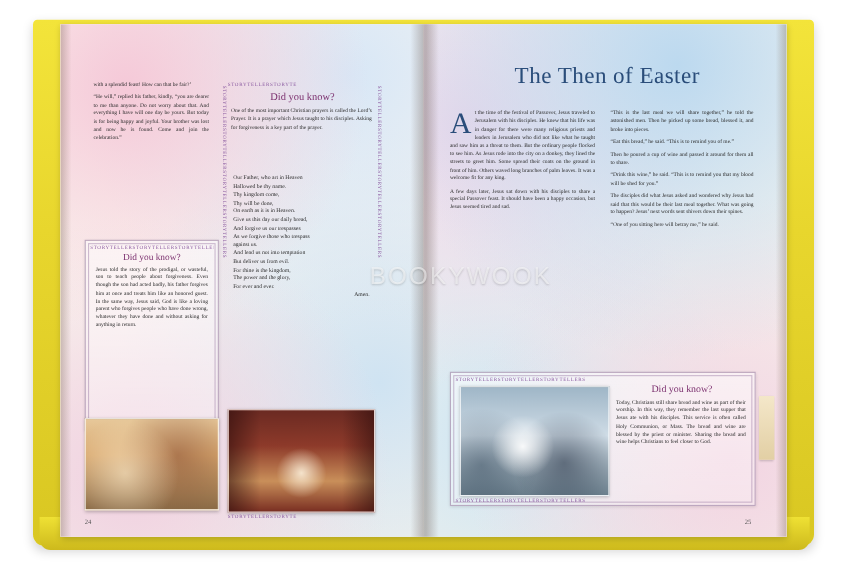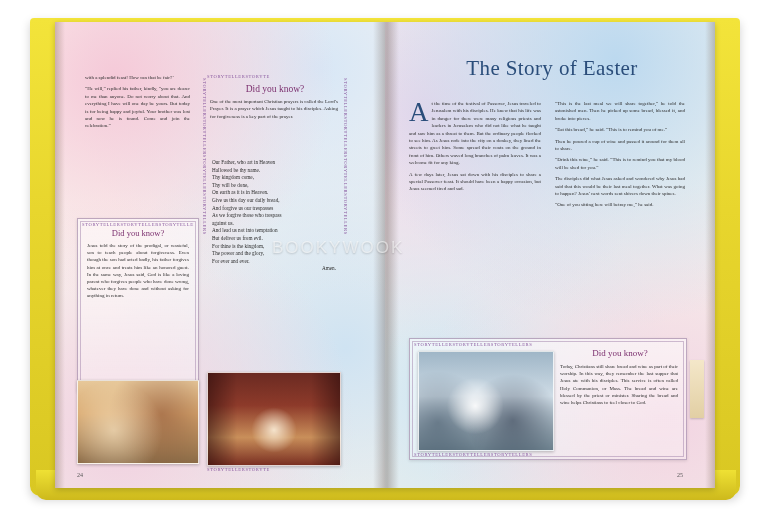--- a/index.html
+++ b/index.html
@@ -134,21 +134,21 @@
   .ph3:after{content:"";position:absolute;inset:0;
     background:
       radial-gradient(circle at 42% 55%,rgba(255,255,255,.92),rgba(255,255,255,0) 30%),
       radial-gradient(circle at 70% 70%,rgba(30,40,60,.5),rgba(0,0,0,0) 40%),
       radial-gradient(circle at 14% 72%,rgba(40,60,80,.45),rgba(0,0,0,0) 38%);}
 
   .folio{position:absolute;font-size:6px;color:#555;}
 
   .watermark{
     position:absolute;left:272px;top:238px;width:230px;
-    text-align:left;font-size:17px;letter-spacing:2px;
+    text-align:right;font-size:22px;letter-spacing:2px;
     color:rgba(255,255,255,.55);
     text-shadow:0 1px 2px rgba(0,0,0,.18);
     font-family:"Liberation Sans", sans-serif;
     pointer-events:none;
   }
 
   .bookmark{
     position:absolute;left:690px;top:360px;width:14px;height:58px;
     background:linear-gradient(180deg,#f4e7c9,#e2cfa4);
     box-shadow:0 1px 2px rgba(0,0,0,.2);
@@ -215,21 +215,21 @@
 
       <div class="photo ph2" style="left:152px;top:350px;width:132px;height:92px;"></div>
 
       <div class="ribbon" style="left:152px;bottom:16px;width:150px;">STORYTELLERSTORYTE</div>
     </div>
 
     <div class="page right">
       <div class="page-edge-r"></div>
     </div>
 
-    <div class="title">The Story of Easter</div>
+    <div class="title">The Then of Easter</div>
 
     <div class="col" style="left:354px;top:78px;width:132px;">
       <p><span class="dropcap">A</span><span>t the time of the festival of Passover, Jesus traveled to Jerusalem with his disciples. He knew that his life was in danger for there were many religious priests and leaders in Jerusalem who did not like what he taught and saw him as a threat to them. But the ordinary people flocked to see him. As Jesus rode into the city on a donkey, they lined the streets to greet him. Some spread their coats on the ground in front of him. Others waved long branches of palm leaves. It was a welcome fit for any king.</span></p>
       <p>A few days later, Jesus sat down with his disciples to share a special Passover feast. It should have been a happy occasion, but Jesus seemed tired and sad.</p>
     </div>
 
     <div class="col" style="left:500px;top:78px;width:130px;">
       <p>“This is the last meal we will share together,” he told the astonished men. Then he picked up some bread, blessed it, and broke into pieces.</p>
       <p>“Eat this bread,” he said. “This is to remind you of me.”</p>
       <p>Then he poured a cup of wine and passed it around for them all to share.</p>

